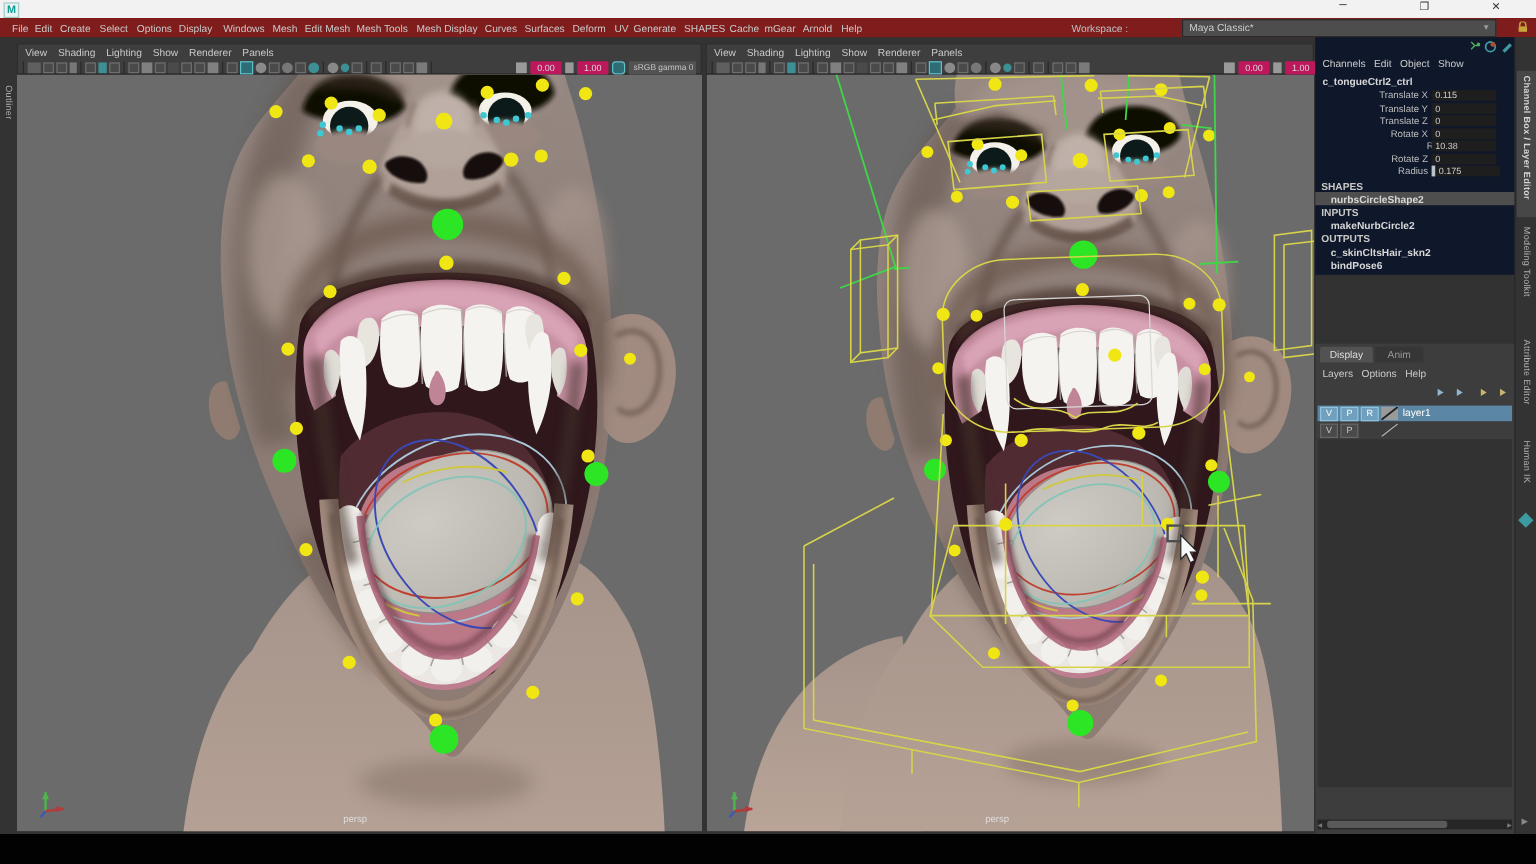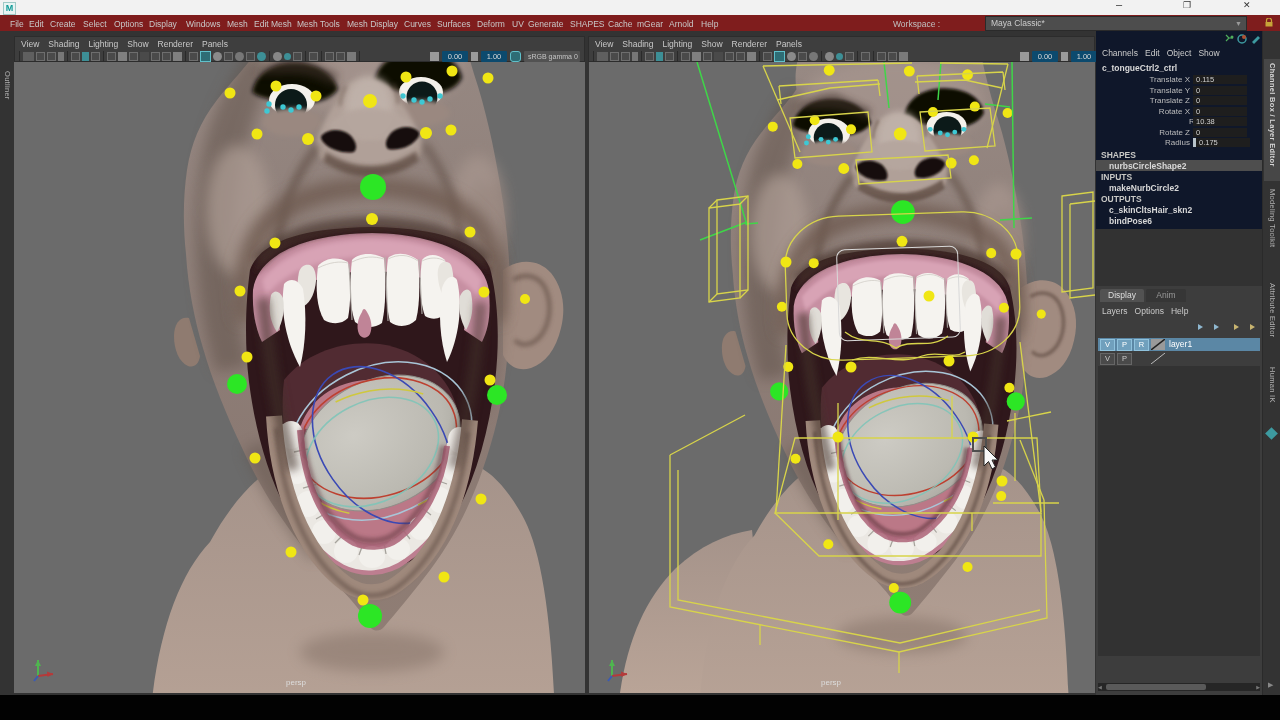--- a/index.html
+++ b/index.html
@@ -28,21 +28,21 @@
   
   .phead{top:36px;height:26px;background:#3e3e3e;border:1px solid #2c2c2c;box-sizing:border-box;}
   .pmenu{position:absolute;top:2px;left:6px;color:#c9c9c9;font-size:8.5px;white-space:nowrap;}
   .pmenu b{font-weight:normal;margin-right:9px;}
   .ticons{position:absolute;top:13px;left:2px;height:13px;white-space:nowrap;font-size:0;}
   .ic{display:inline-block;width:9px;height:9px;margin:2px 1px;background:#5f5f5f;vertical-align:top;}
   .ic.b{background:#4a4a4a;border:1px solid #6e6e6e;width:7px;height:7px;}
   .ic.t{background:#3d8f96;}
   .ic.hl{background:#2e6d75;border:1px solid #5fc0ca;width:9px;height:9px;margin:1px 1px;}
   .ic.sep{width:1px;background:#2a2a2a;height:11px;margin:1px 2px;}
-  .nfield{display:inline-block;height:11px;margin:1px 2px;background:#0c4a6e;color:#d8d8d8;
+  .nfield{display:inline-block;height:11px;margin:1px 2px;background:#be185d;color:#d8d8d8;
     font-size:7.5px;line-height:11px;text-align:center;vertical-align:top;border-radius:1px;}
   .ddown{display:inline-block;height:11px;margin:1px 2px;background:#525252;color:#c5c5c5;
     font-size:7.5px;line-height:11px;padding:0 4px;vertical-align:top;border-radius:1px;}
   
   #chbox{left:1096px;top:31px;width:166px;height:664px;background:#0f172a;color:#c6c6c6;font-size:8.5px;}
   .cbrow{position:absolute;left:0;width:166px;height:10.5px;}
   .cbl{position:absolute;right:72px;top:0;color:#bdbdbd;font-size:8px;}
   .cbv{position:absolute;left:97px;top:0;width:51px;height:9px;background:#1e1e1e;color:#cfcfcf;
     font-size:7.5px;line-height:9px;padding-left:3px;}
   .sect{position:absolute;left:5px;color:#c8c8c5;font-weight:bold;font-size:8.5px;}

